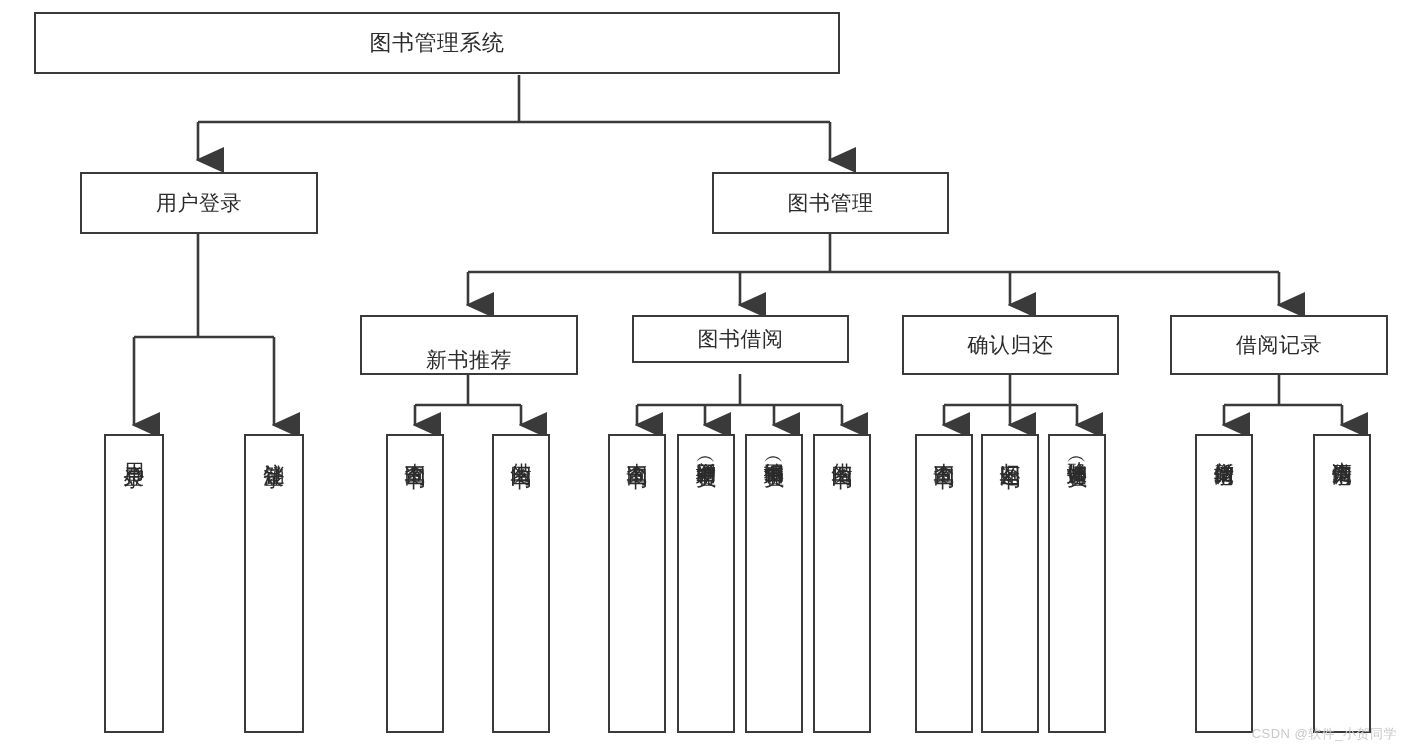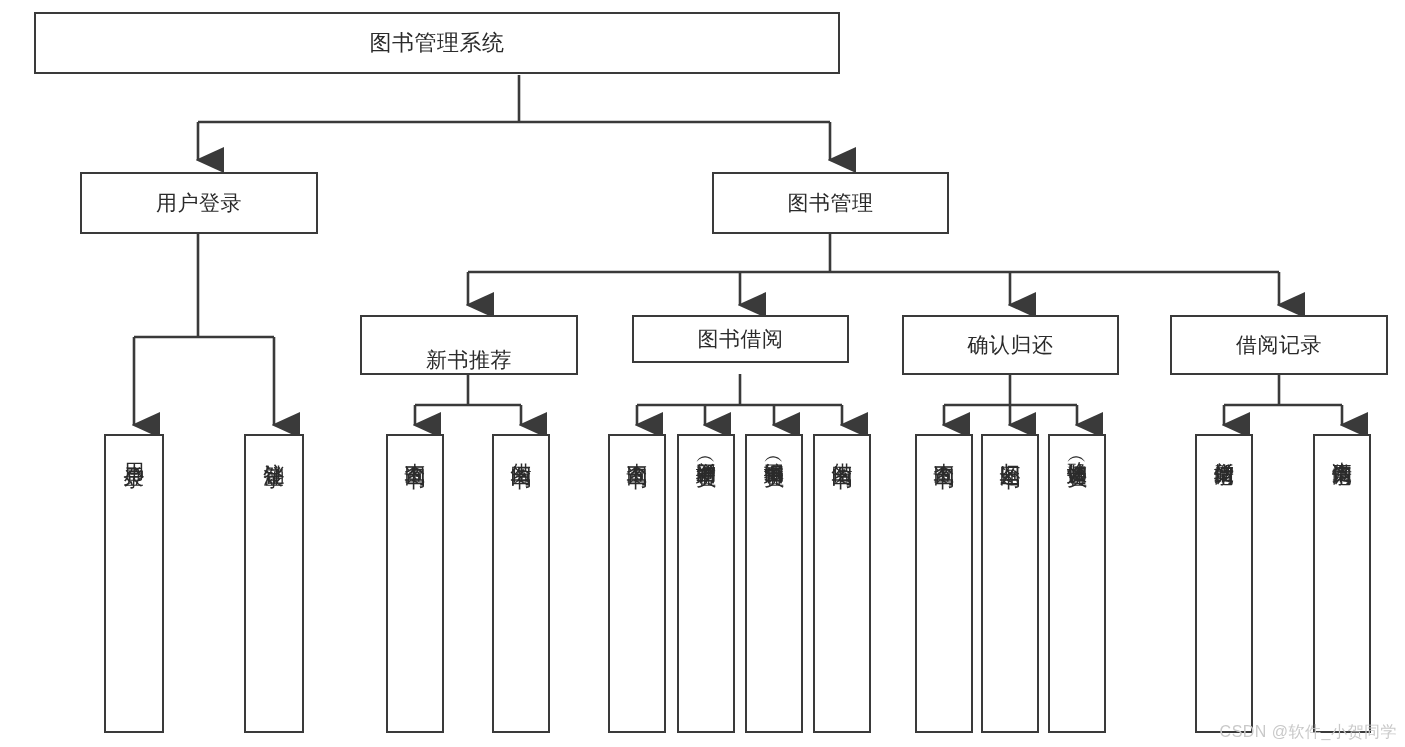--- a/index.html
+++ b/index.html
@@ -63,21 +63,21 @@
     white-space: nowrap;
   }
   .node.v.tall .lbl {
     font-size: 20px;
     letter-spacing: 1px;
   }
   .watermark {
     position: absolute;
     right: 8px;
     bottom: 4px;
-    font-size: 16px;
+    font-size: 13px;
     color: #c9c9c9;
     white-space: nowrap;
     letter-spacing: 0.5px;
   }
 </style>
 </head>
 <body>
 
 <div id="canvas">
 

